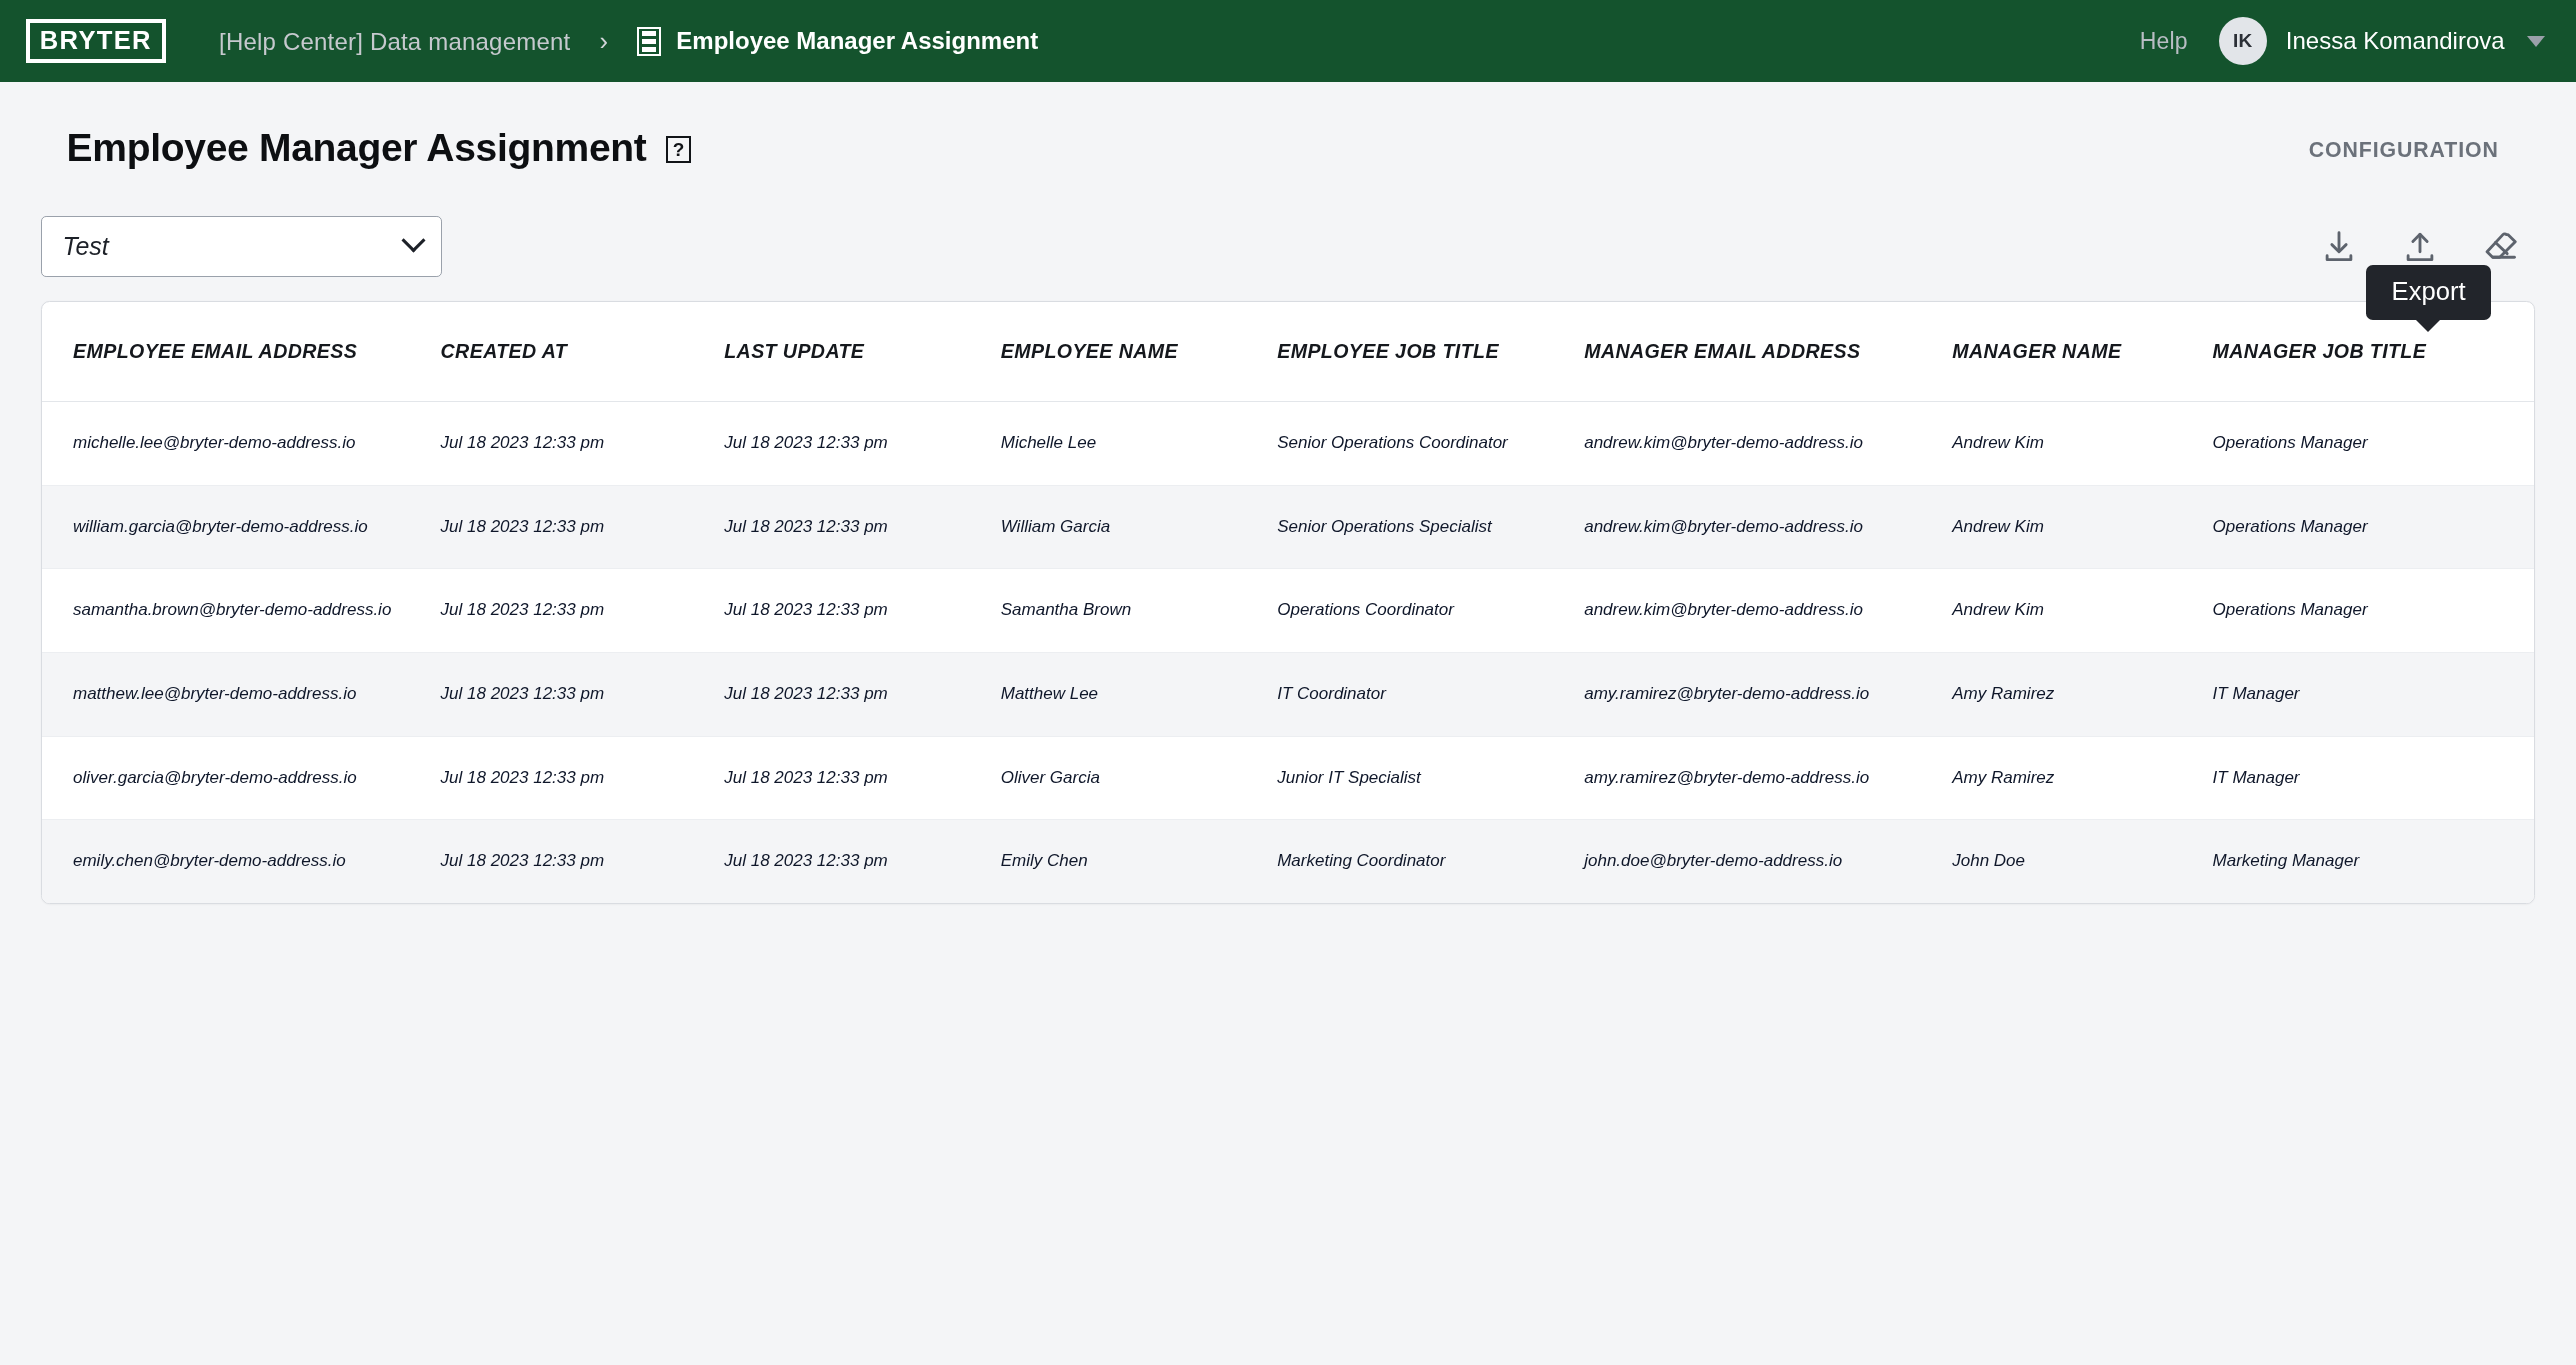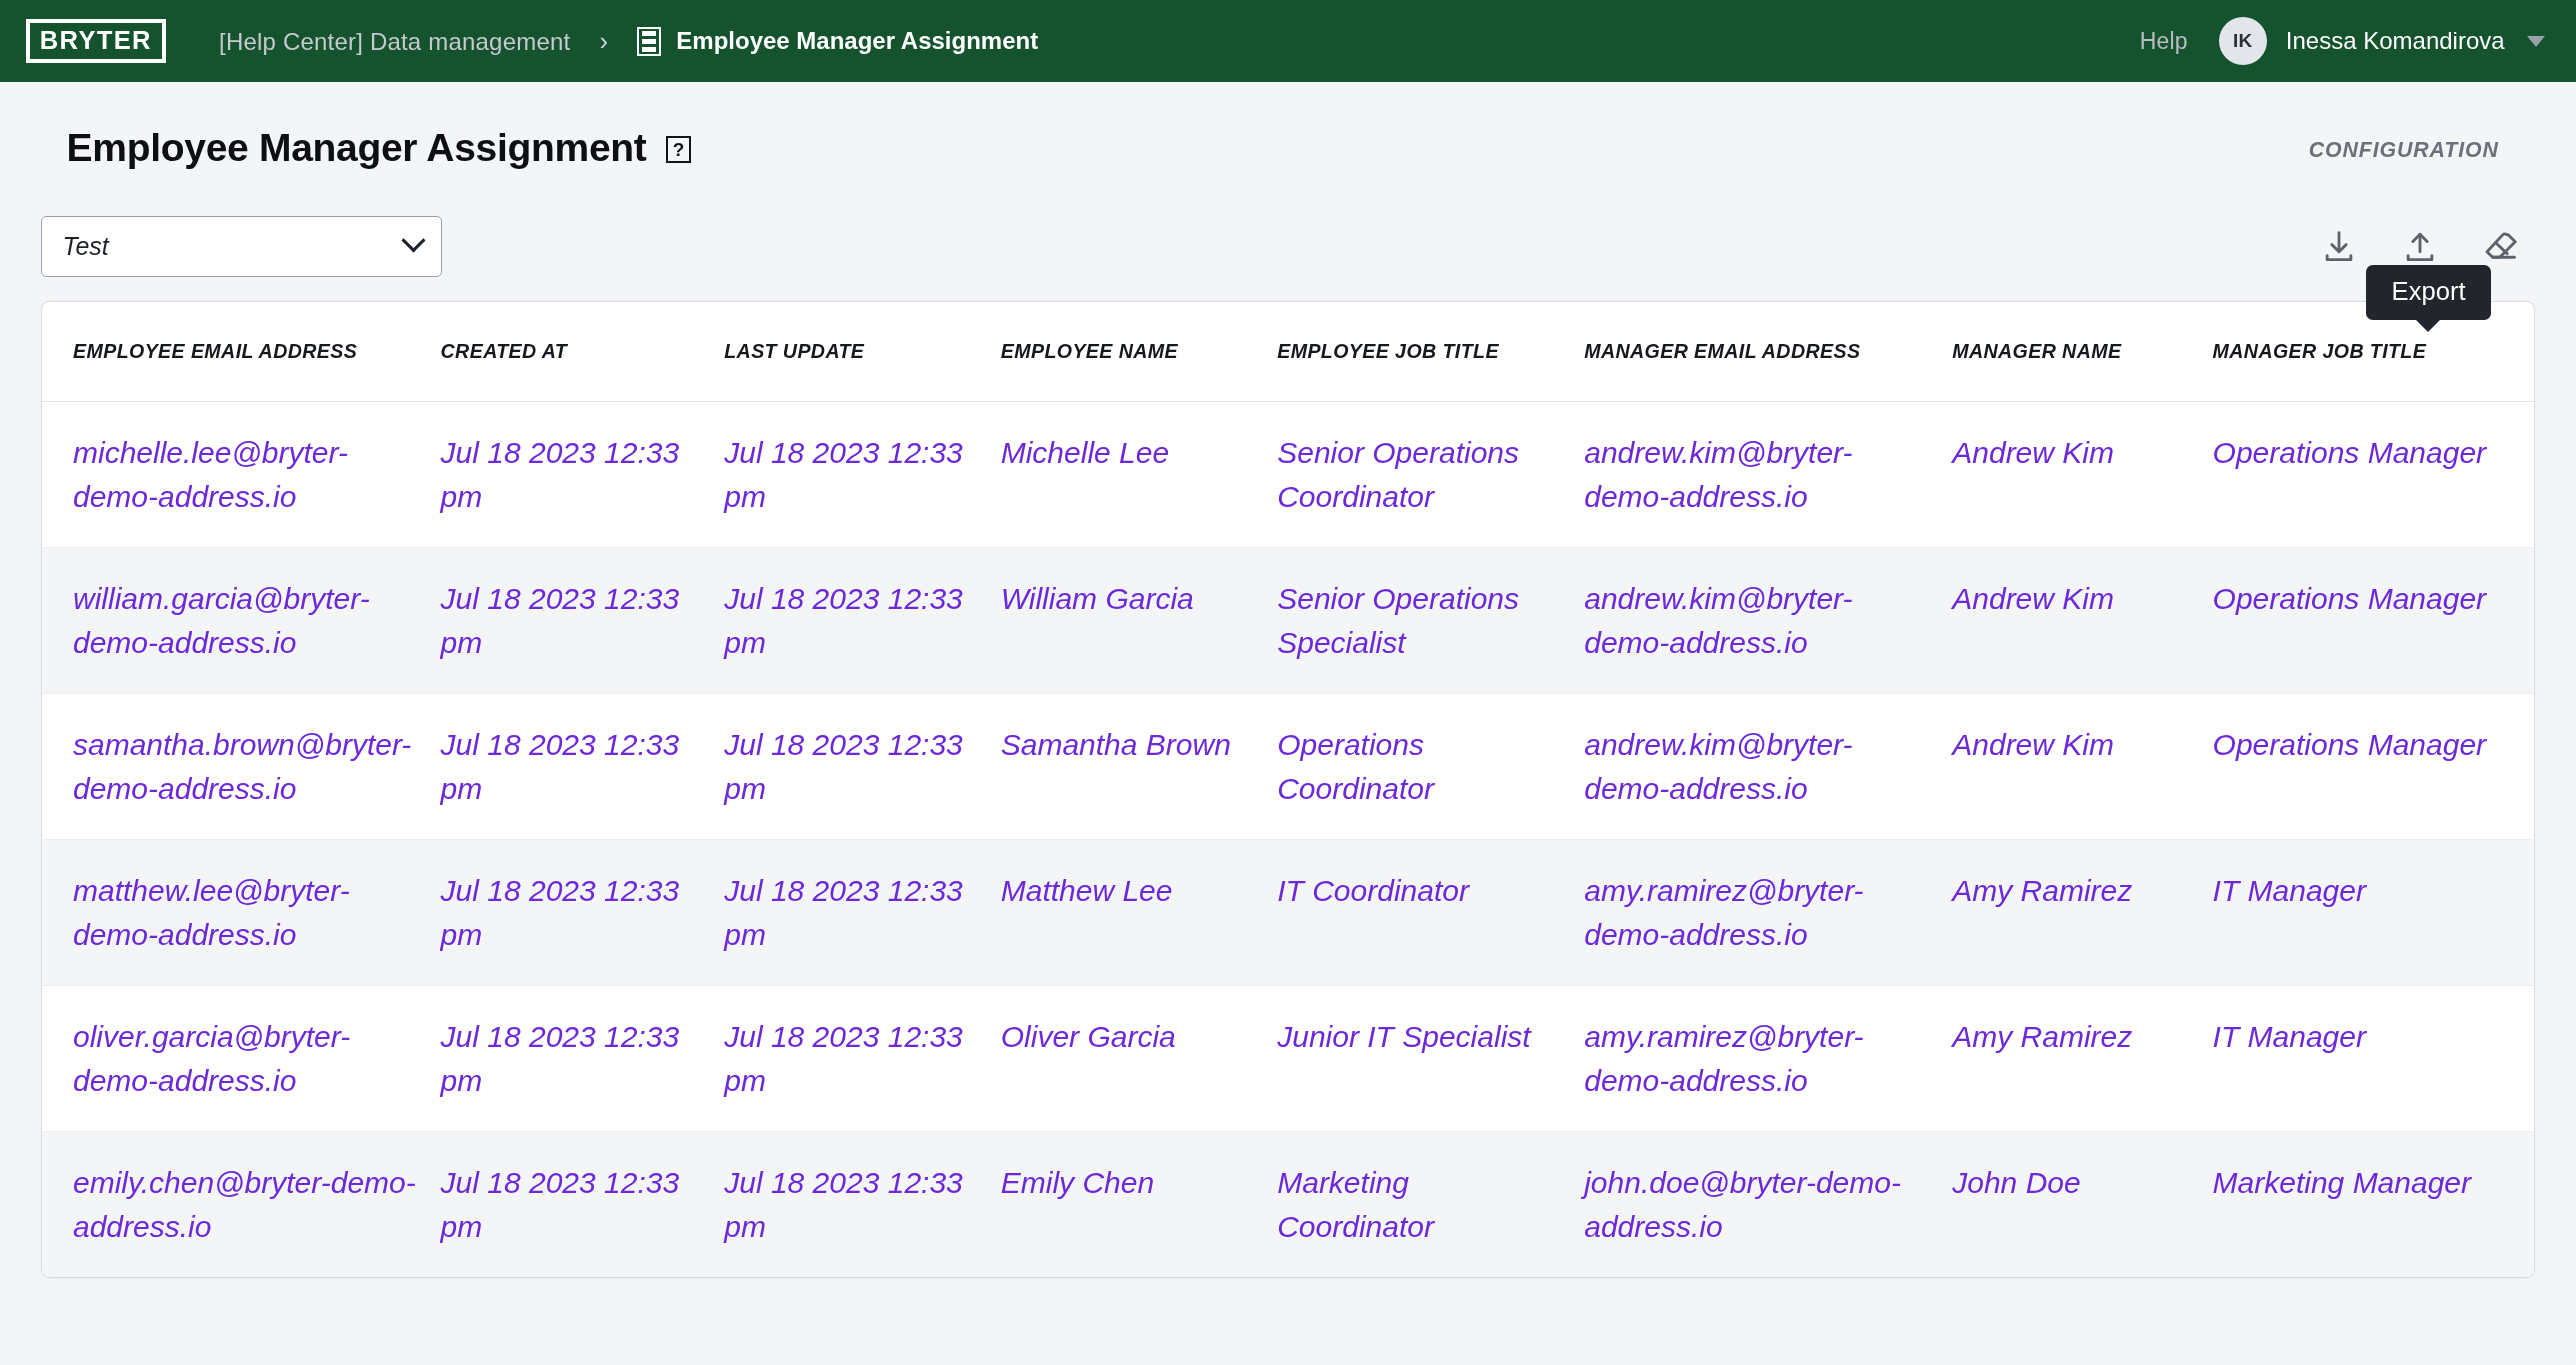--- a/index.html
+++ b/index.html
@@ -153,21 +153,20 @@
     align-items: flex-end;
     gap: 0;
     padding-top: 12px;
   }
   .tab {
     font-size: 21.3px;
     letter-spacing: 0.9px;
     font-weight: 600;
     padding: 0 38px 22px 38px;
     color: #6b717a;
-    font-style: italic;
   }
   .tab.active {
     color: #3c6ef0;
     border-bottom: 4.3px solid #3c6ef0;
   }
 
   
   .tooltip {
     position: absolute;
     top: 183px;
@@ -251,22 +250,22 @@
     font-size: 19.6px;
     font-weight: bold;
     letter-spacing: 0.4px;
     color: #15181d;
     padding: 38px 8.5px 38px 0;
     border-bottom: 1.7px solid #e3e6ea;
     vertical-align: middle;
   }
   thead th:first-child { padding-left: 31px; }
   tbody td {
-    font-size: 30px;
-    color: #6d28d9;
+    font-size: 17px;
+    color: #0f172a;
     padding: 29px 20.5px 29px 0;
     vertical-align: top;
     line-height: 1.45;
     border-bottom: 1.7px solid #eceef1;
   }
   tbody td:first-child { padding-left: 31px; }
   tbody tr:nth-child(even) { background: #f4f5f7; }
   tbody tr:last-child td { border-bottom: none; }
 
   col.c-email   { width: 222px; }

